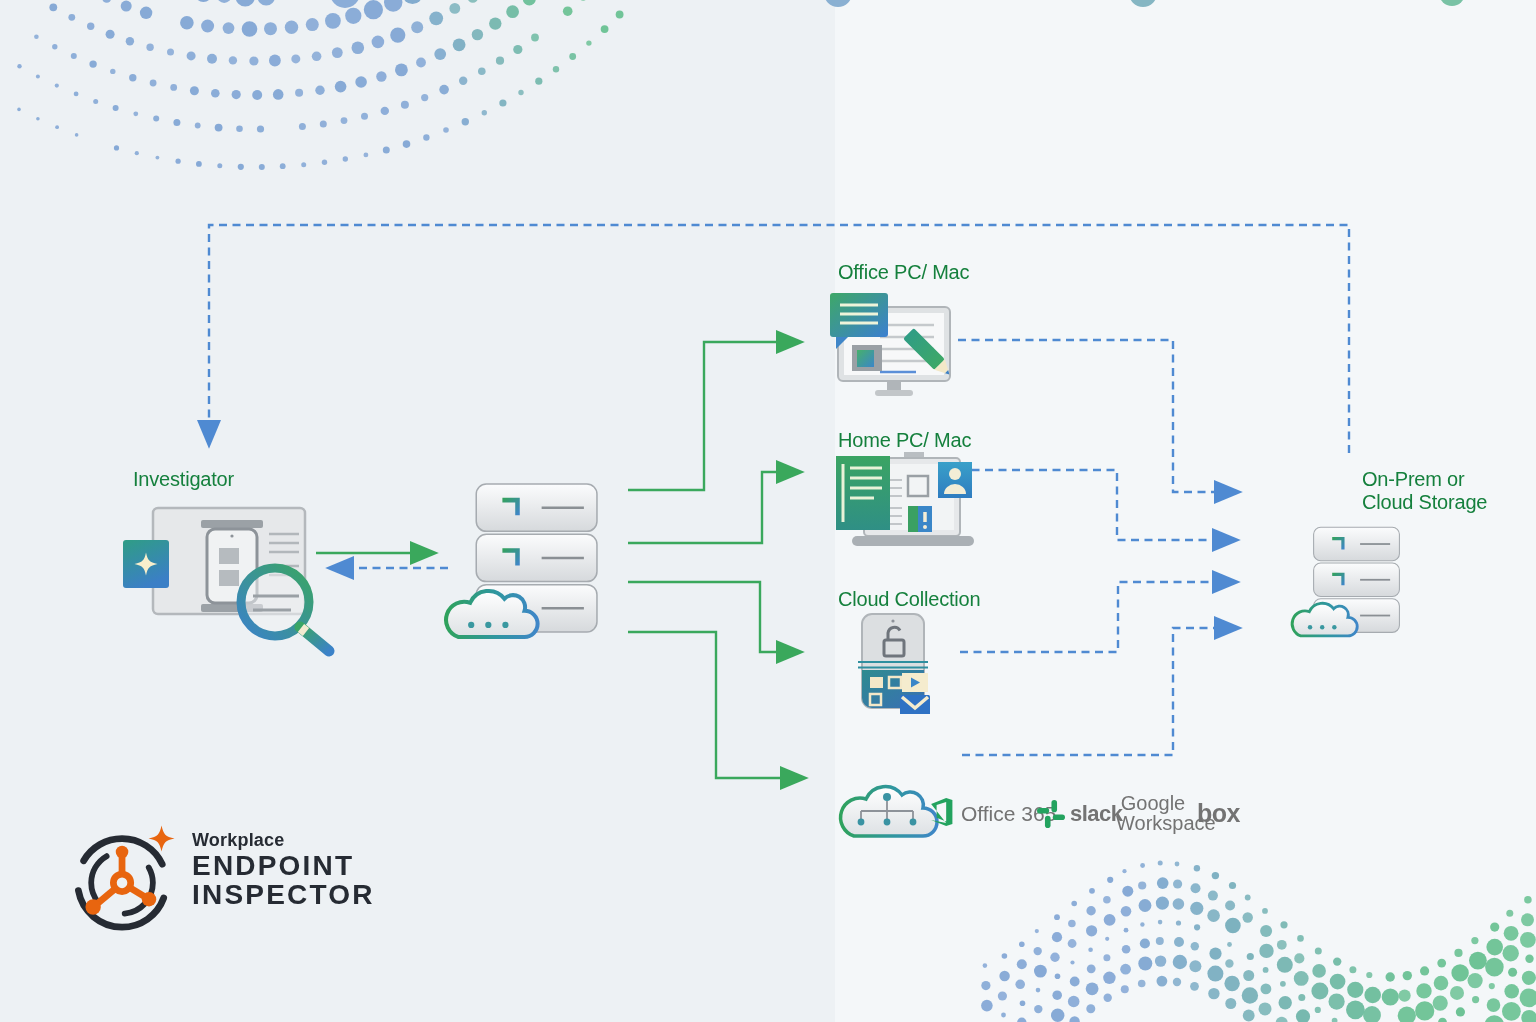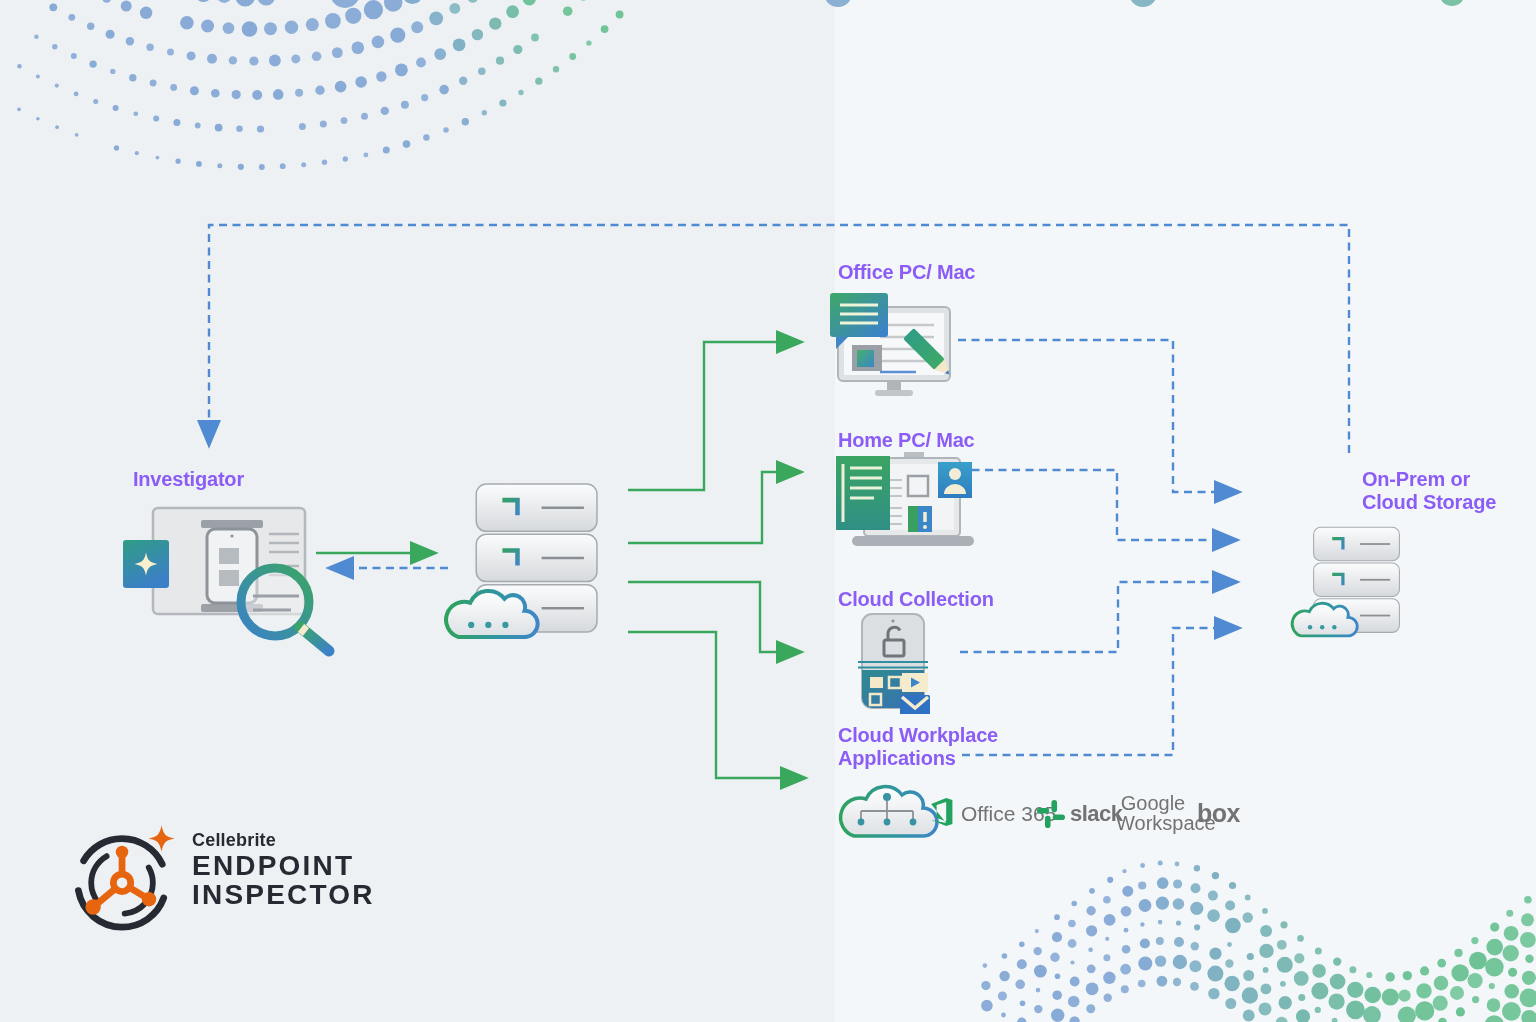--- a/index.html
+++ b/index.html
@@ -1,20 +1,20 @@
 <!DOCTYPE html>
 <html><head>
 <meta charset="utf-8">
 <style>
   html,body{margin:0;padding:0;background:#dfe5e9;}
   #stage{position:relative;width:1536px;height:1022px;overflow:hidden;
          background:#edf1f4;font-family:"Liberation Sans",sans-serif;}
   .band{position:absolute;top:0;bottom:0;left:835px;right:0;background:#f4f7f9;}
   svg.full{position:absolute;left:0;top:0;width:1536px;height:1022px;pointer-events:none;}
-  .node-label{position:absolute;font-weight:bold;font-size:20px;color:#8b5cf6;
+  .node-label{position:absolute;font-weight:normal;font-size:20px;color:#15803d;
               letter-spacing:-0.2px;line-height:23px;white-space:nowrap;}
   .icon{position:absolute;}
   .logo-text{position:absolute;color:#737373;white-space:nowrap;}
   .lt-office{font-size:21px;font-weight:400;}
   .lt-slack{font-size:22px;font-weight:bold;letter-spacing:-0.5px;}
   .lt-google{font-size:20px;font-weight:400;line-height:20px;text-align:center;}
   .lt-box{font-size:25px;font-weight:bold;letter-spacing:-0.5px;}
   .brand{position:absolute;left:70px;top:824px;width:420px;height:130px;}
   .brand-text{position:absolute;left:122px;top:6px;color:#262b33;}
   .brand-company{font-size:18px;font-weight:bold;letter-spacing:0.2px;}
@@ -573,24 +573,20 @@
     <g>
       <rect x="56" y="61" width="26" height="19" fill="#f5ecce"></rect>
       <polygon points="65,65.5 74,70.5 65,75.5" fill="#3a86c8"></polygon>
     </g>
     <g>
       <rect x="54" y="83" width="30" height="20" rx="1.5" fill="#2f72c4"></rect>
       <path d="M56,85 L69,96 L82,85" fill="none" stroke="#f5ecce" stroke-width="3.5"></path>
     </g>
   </svg>
 
-  <div class="node-label" style="left:838px;top:724px;">
-    <div>Cloud Workplace</div>
-    <div>Applications</div>
-  </div>
   <svg class="icon" style="left:834px;top:774px;" width="105" height="68" viewBox="0 0 105 68">
     <g transform="translate(2,2)">
       <path d="M18,60 A19,19 0 0 1 30,23 A21,21 0 0 1 66,19 A13,13 0 0 1 87,32 A14,14 0 0 1 87,60 Z" fill="url(#gCloud)" stroke="url(#gCloudS)" stroke-width="3.5"></path>
       <g>
         <circle cx="51" cy="21" r="4" fill="#3a93a3"></circle>
         <path d="M51,25 v10 M25,35 h52 M25,35 v8 M51,35 v8 M77,35 v8" fill="none" stroke="#8d9299" stroke-width="1.8"></path>
         <circle cx="25" cy="46" r="3.4" fill="#3a93a3"></circle>
         <circle cx="51" cy="46" r="3.4" fill="#3a93a3"></circle>
         <circle cx="77" cy="46" r="3.4" fill="#3a93a3"></circle>
       </g>
@@ -636,19 +632,19 @@
         <path d="M54,51 V32" fill="none" stroke-width="7"></path>
         <circle cx="54" cy="28" r="6.5" stroke="none"></circle>
         <path d="M47,66 L29,81" fill="none" stroke-width="7"></path>
         <circle cx="24" cy="85" r="8" stroke="none"></circle>
         <path d="M62,65 L77,74" fill="none" stroke-width="7"></path>
         <circle cx="82" cy="77" r="7.5" stroke="none"></circle>
       </g>
       <path transform="translate(95,14) scale(1.35)" fill="#e8650f" d="M0,-10 C1.5,-3 3,-1.5 10,0 C3,1.5 1.5,3 0,10 C-1.5,3 -3,1.5 -10,0 C-3,-1.5 -1.5,-3 0,-10 Z"></path>
     </svg>
     <div class="brand-text">
-      <div class="brand-company">Cellebrite</div>
+      <div class="brand-company">Workplace</div>
       <div class="brand-product">ENDPOINT</div>
       <div class="brand-product">INSPECTOR</div>
     </div>
   </div>
 
 </div>
 
 </body></html>

